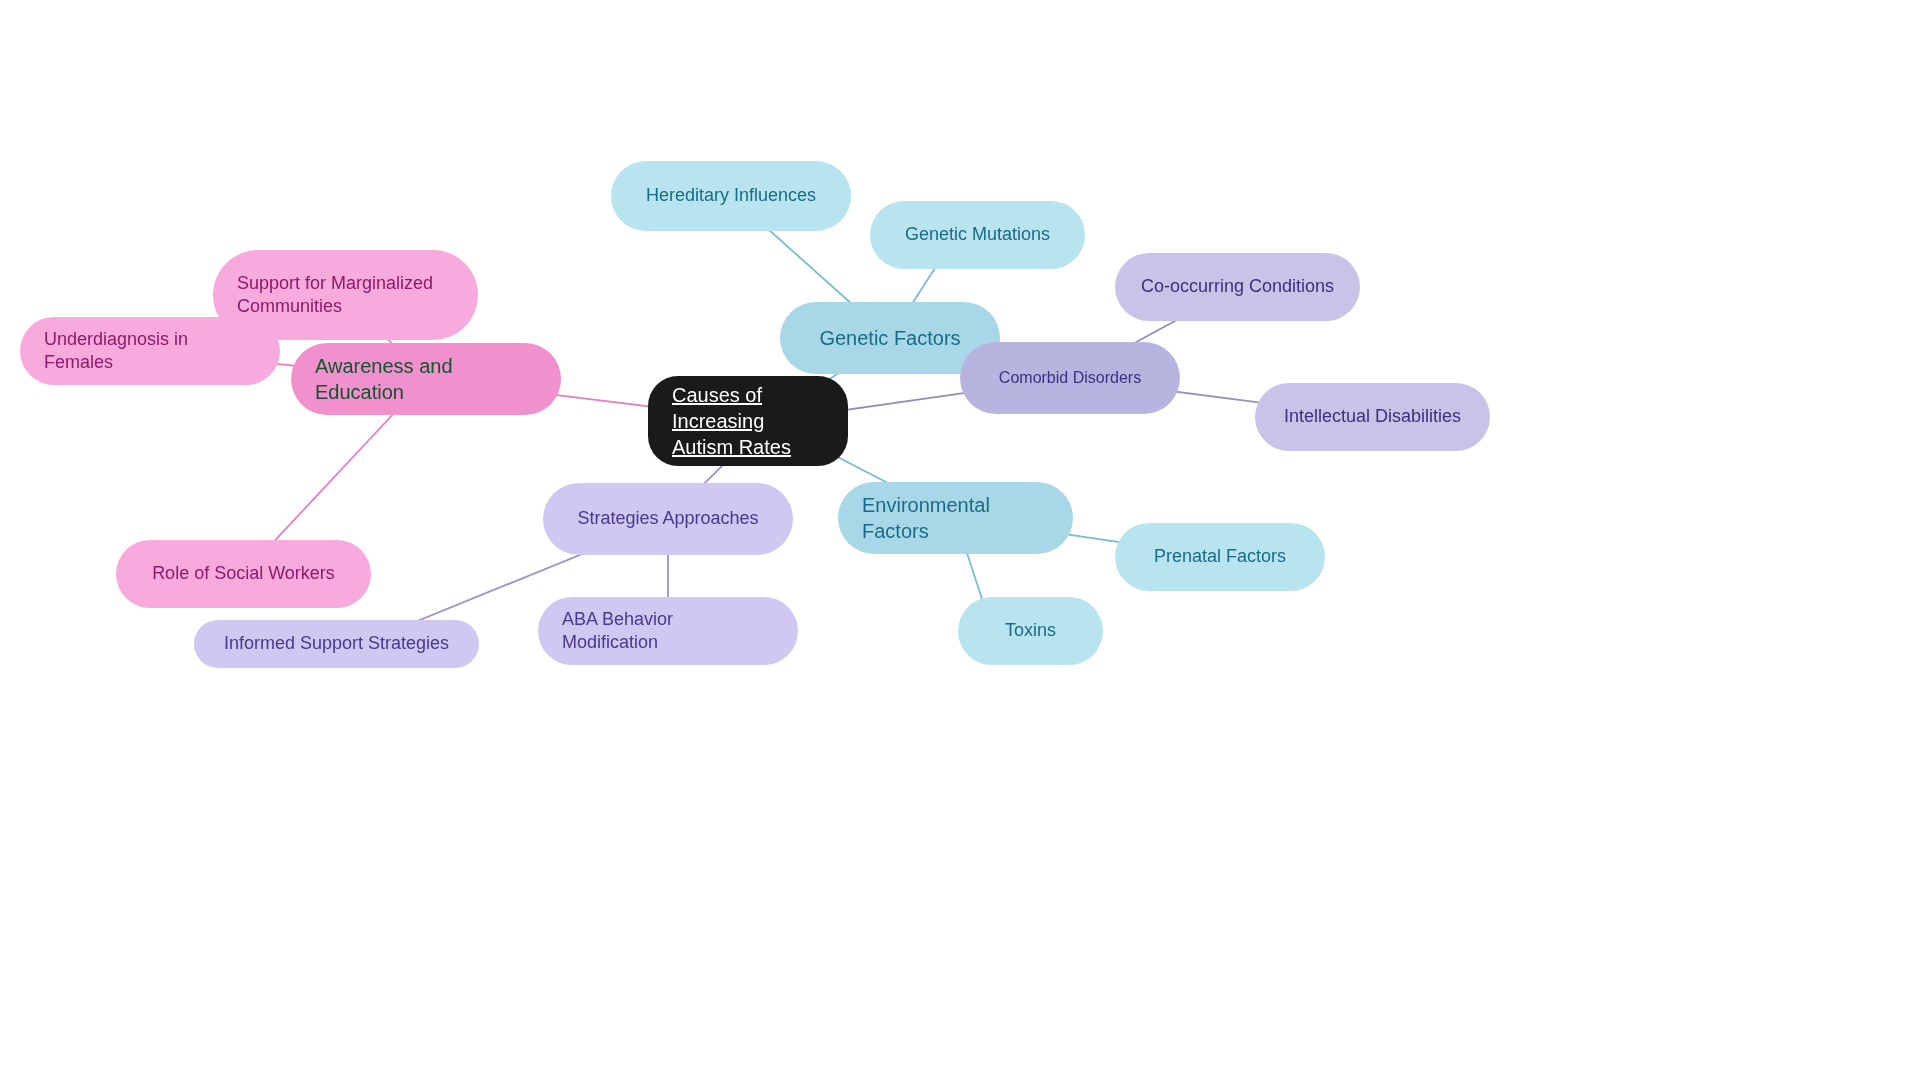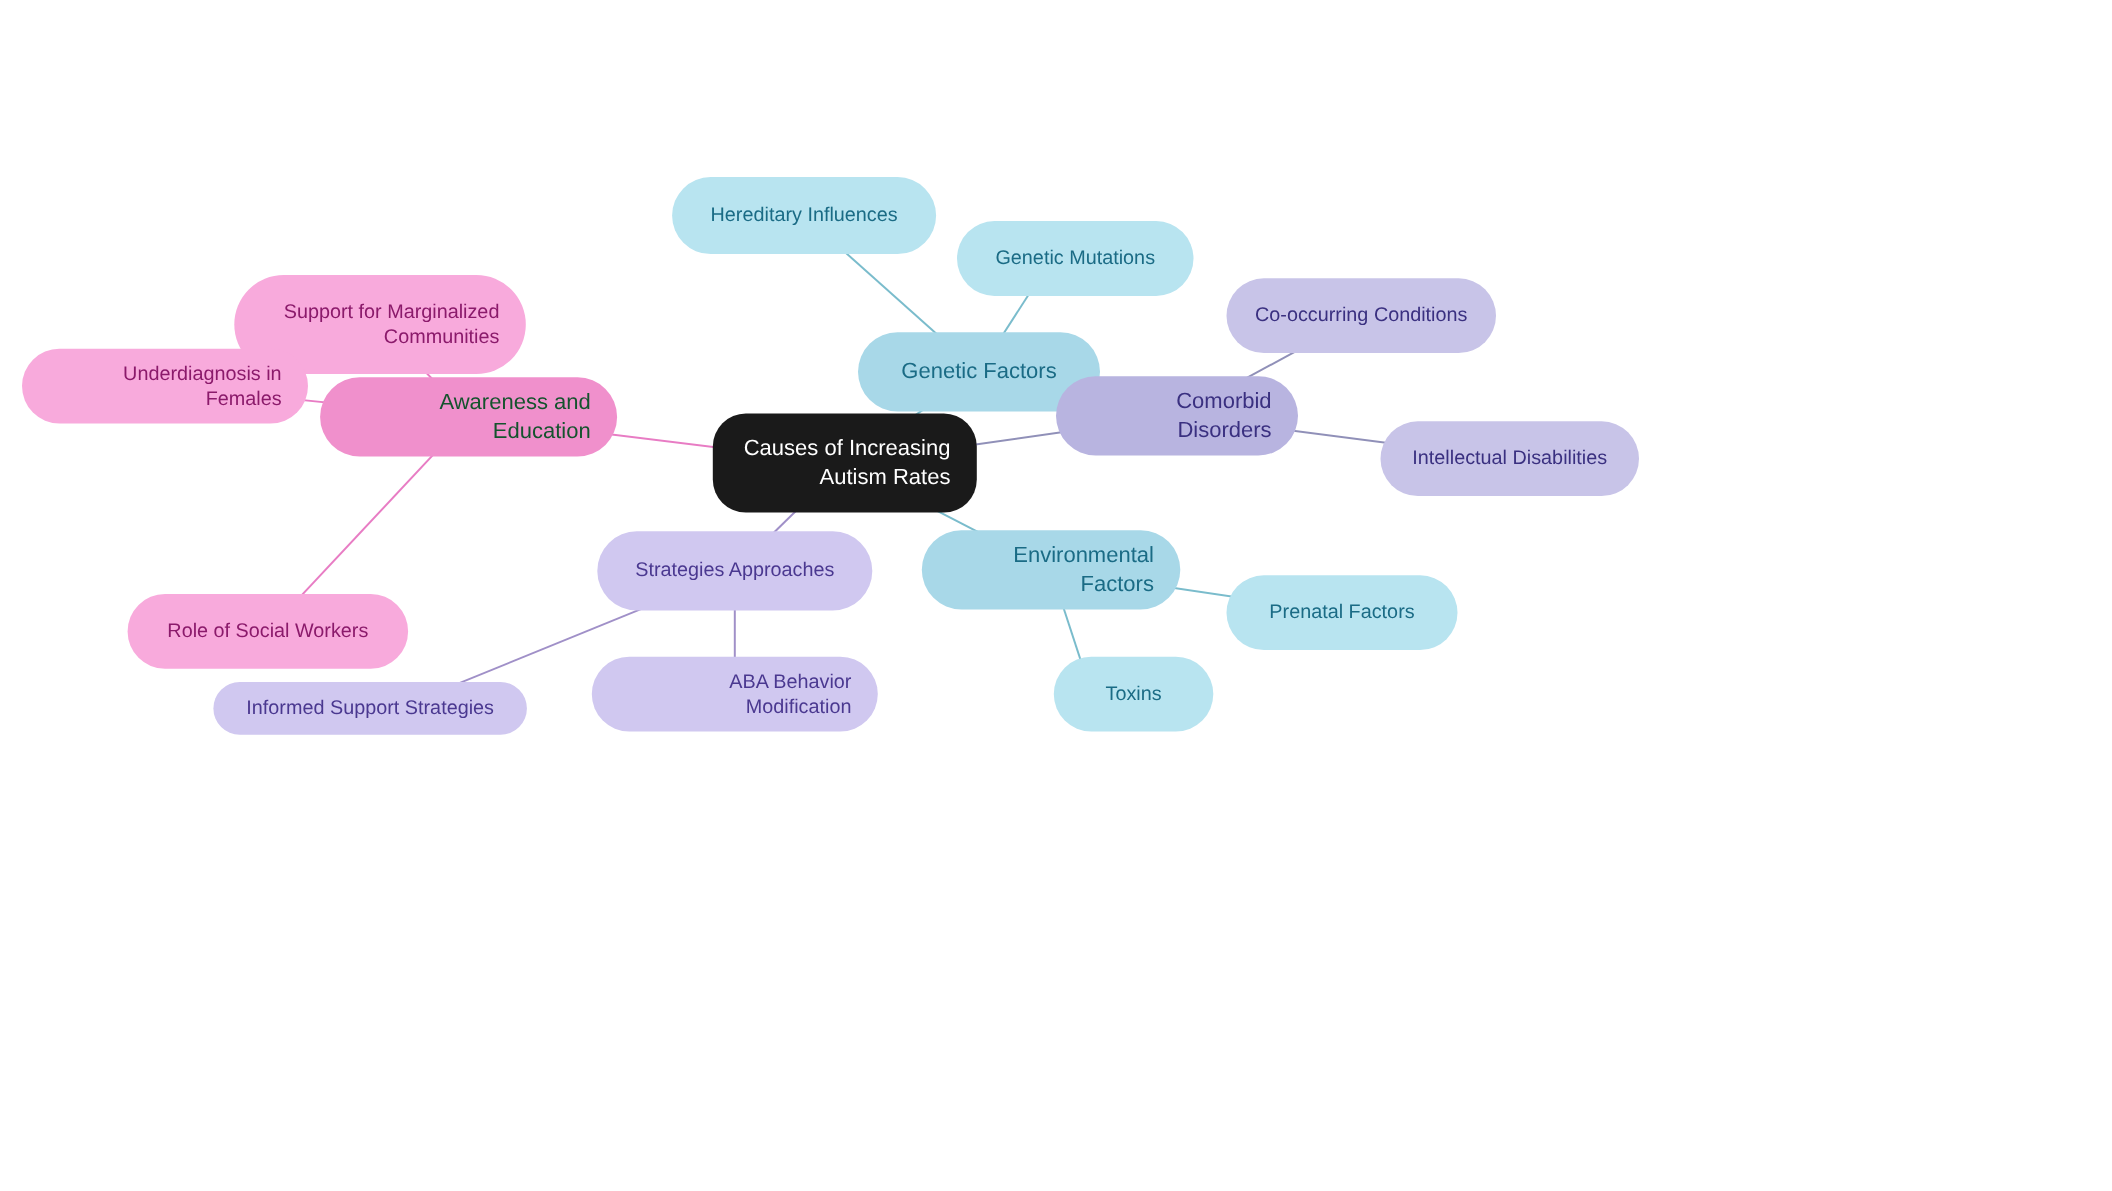--- a/index.html
+++ b/index.html
@@ -17,21 +17,21 @@
       width: 1920px;
       height: 1083px;
       pointer-events: none;
     }
     .node {
       position: absolute;
       border-radius: 50px;
       display: flex;
       align-items: center;
       justify-content: center;
-      text-align: right;
+      text-align: left;
       cursor: pointer;
       font-size: 18px;
       font-weight: 400;
       line-height: 1.3;
       padding: 6px 24px;
     }
     .node-center {
       background: #1a1a1a;
       color: #ffffff;
       font-size: 20px;
@@ -53,21 +53,21 @@
     }
     .node-purple {
       background: #c8c4e8;
       color: #3a3080;
       border-radius: 50px;
     }
     .node-purple-mid {
       background: #b8b4e0;
       color: #3a3080;
       border-radius: 50px;
-      font-size: 20px;
+      font-size: 16px;
     }
     .node-pink {
       background: #f8aadc;
       color: #8b1a6b;
       border-radius: 50px;
     }
     .node-pink-mid {
       background: #f090cc;
       color: #14532d;
       border-radius: 50px;
@@ -94,21 +94,21 @@
     <line x1="1070" y1="378" x2="1372.5" y2="417" stroke="#9090b8" stroke-width="1.8"></line>
     <line x1="955.5" y1="518" x2="1220" y2="557" stroke="#7abccc" stroke-width="1.8"></line>
     <line x1="955.5" y1="518" x2="992.5" y2="631" stroke="#7abccc" stroke-width="1.8"></line>
     <line x1="668" y1="519" x2="668" y2="631" stroke="#a090c8" stroke-width="1.8"></line>
     <line x1="668" y1="519" x2="336.5" y2="654" stroke="#a090c8" stroke-width="1.8"></line>
     <line x1="426" y1="379" x2="345.5" y2="295" stroke="#e87cc4" stroke-width="1.8"></line>
     <line x1="426" y1="379" x2="150" y2="351" stroke="#e87cc4" stroke-width="1.8"></line>
     <line x1="426" y1="379" x2="243.5" y2="574" stroke="#e87cc4" stroke-width="1.8"></line>
   </svg>
 
-<div class="node node-center" style="left:648px; top:376px; width:240px; height:90px;">Causes of Increasing
+<div class="node node-center" style="left:648px; top:376px; width:200px; height:90px;text-decoration:underline;">Causes of Increasing
 Autism Rates</div>
 
 <div class="node node-blue-mid" style="left:780px; top:302px; width:220px; height:72px;">Genetic Factors</div>
 
 <div class="node node-blue" style="left:611px; top:161px; width:240px; height:70px;">Hereditary Influences</div>
 
 <div class="node node-blue" style="left:870px; top:168px; width:215px; height:68px;margin-top:33px;">Genetic Mutations</div>
 
 <div class="node node-purple-mid" style="left:960px; top:342px; width:220px; height:72px;">Comorbid Disorders</div>
 

